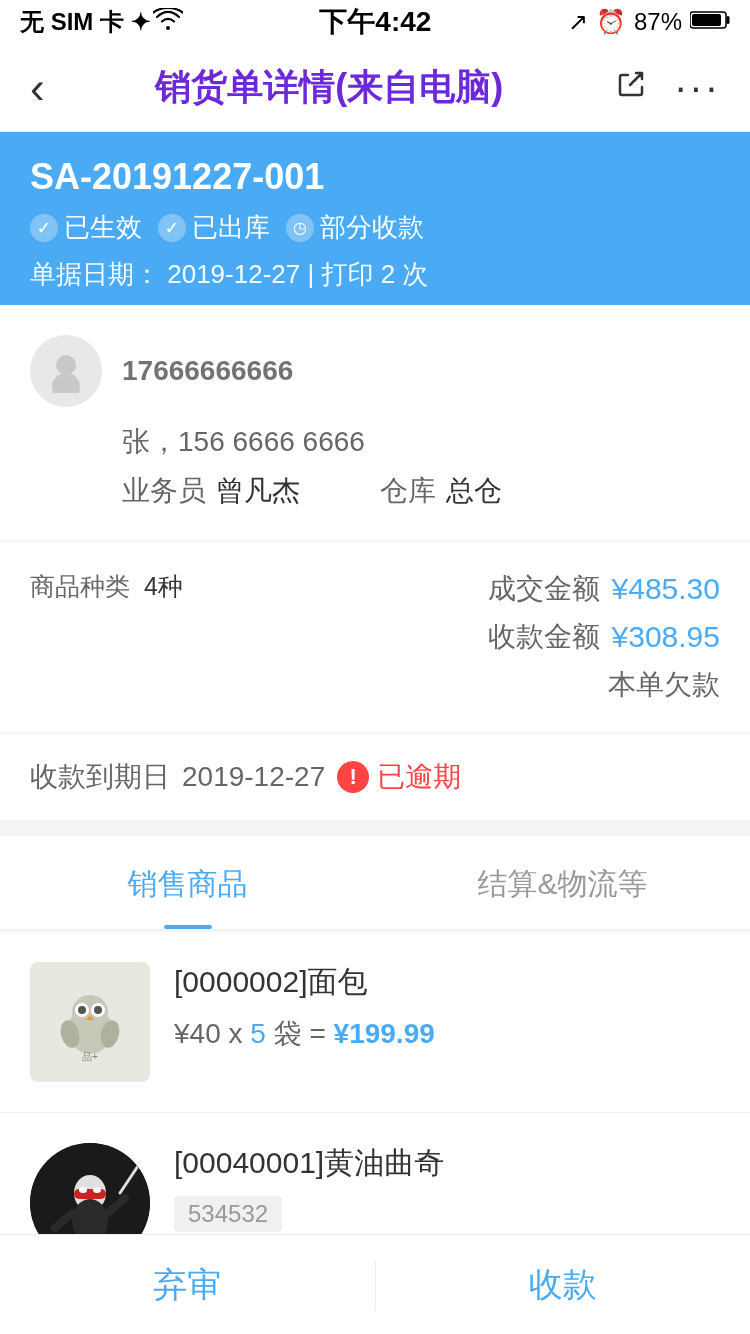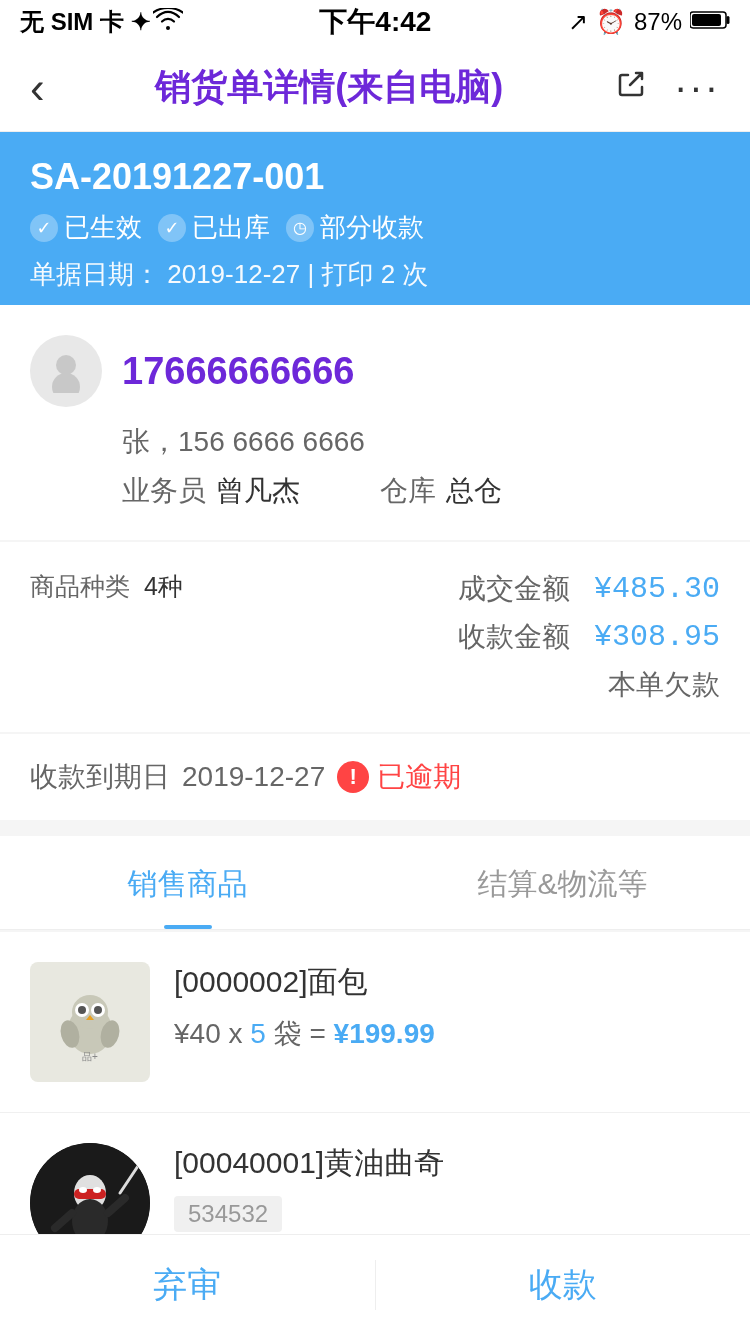--- a/index.html
+++ b/index.html
@@ -118,23 +118,23 @@
       height: 72px;
       border-radius: 50%;
       background: #e8e8e8;
       display: flex;
       align-items: center;
       justify-content: center;
       flex-shrink: 0;
     }
     .customer-avatar svg { width: 44px; height: 44px; fill: #aaa; }
     .customer-name {
-      font-size: 38px;
+      font-size: 28px;
       font-weight: 600;
-      color: #6d28d9;
+      color: #737373;
     }
     .customer-phone {
       color: #666;
       font-size: 28px;
       margin-bottom: 11px;
       padding-left: 92px;
     }
     .customer-meta {
       display: flex;
       gap: 80px;
@@ -158,24 +158,22 @@
       justify-content: space-between;
       align-items: flex-start;
     }
     .summary-left { font-size: 25px; color: #666; }
     .summary-left-value { color: #333; font-weight: 500; display: inline; }
     .summary-right { text-align: right; }
     .summary-row {
       display: flex;
       justify-content: flex-end;
       align-items: center;
-      gap: 24px;
       margin-bottom: 10px;
       font-size: 28px;
-      font-family: Liberation Mono, monospace;
     }
     .summary-row:last-child { margin-bottom: 0; }
     .summary-label { color: #666; }
     .summary-amount { color: #4AABF4; font-size: 30px; font-weight: 500; min-width: 120px; text-align: right; }
 
     
     .due-section {
       background: #fff;
       padding: 24px 30px;
       margin-bottom: 2px;

